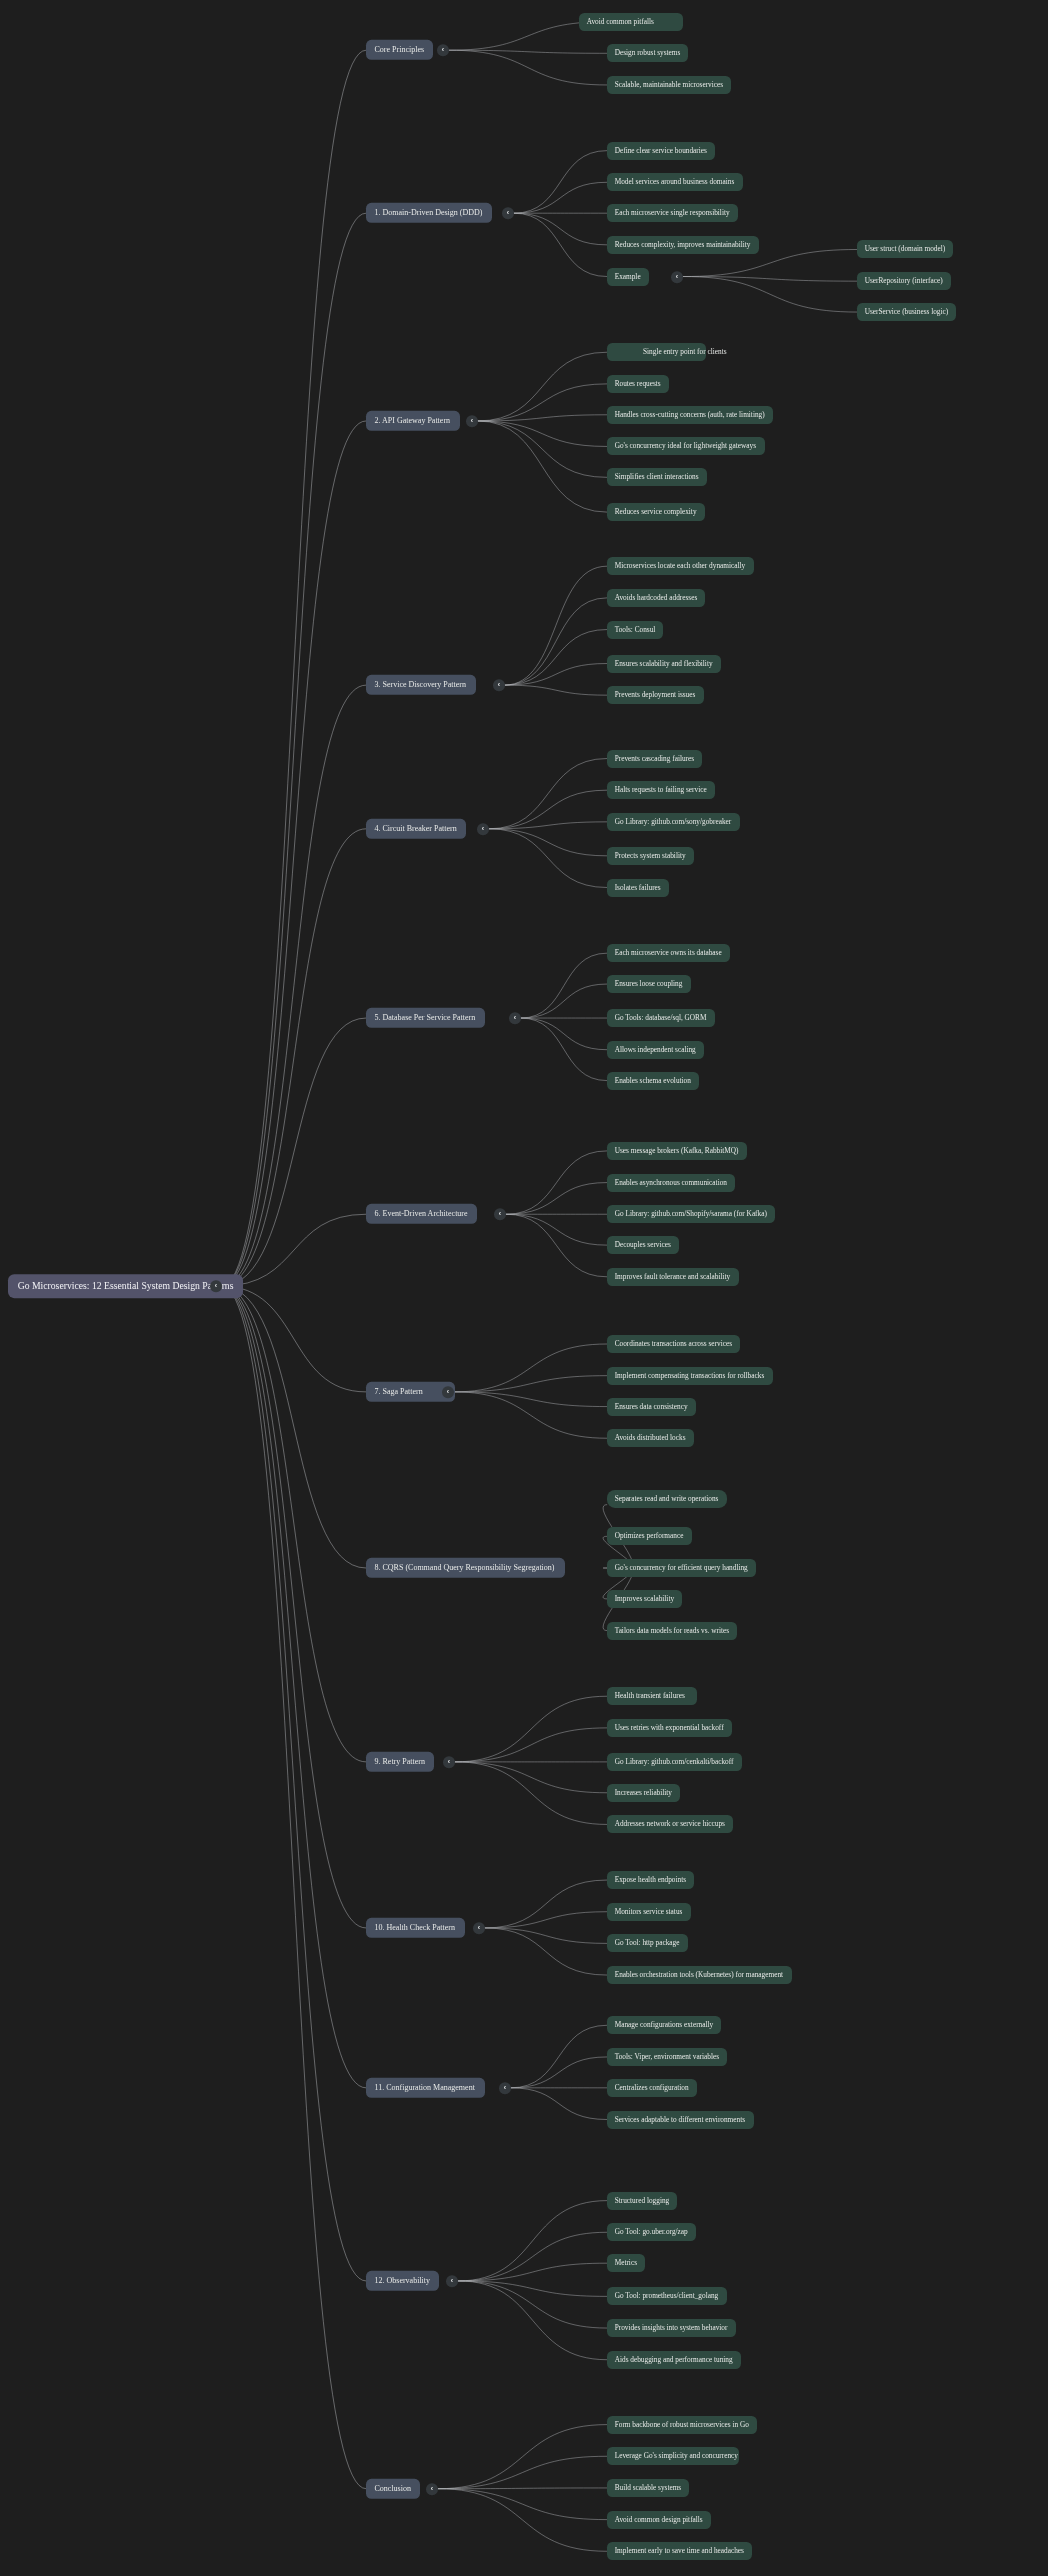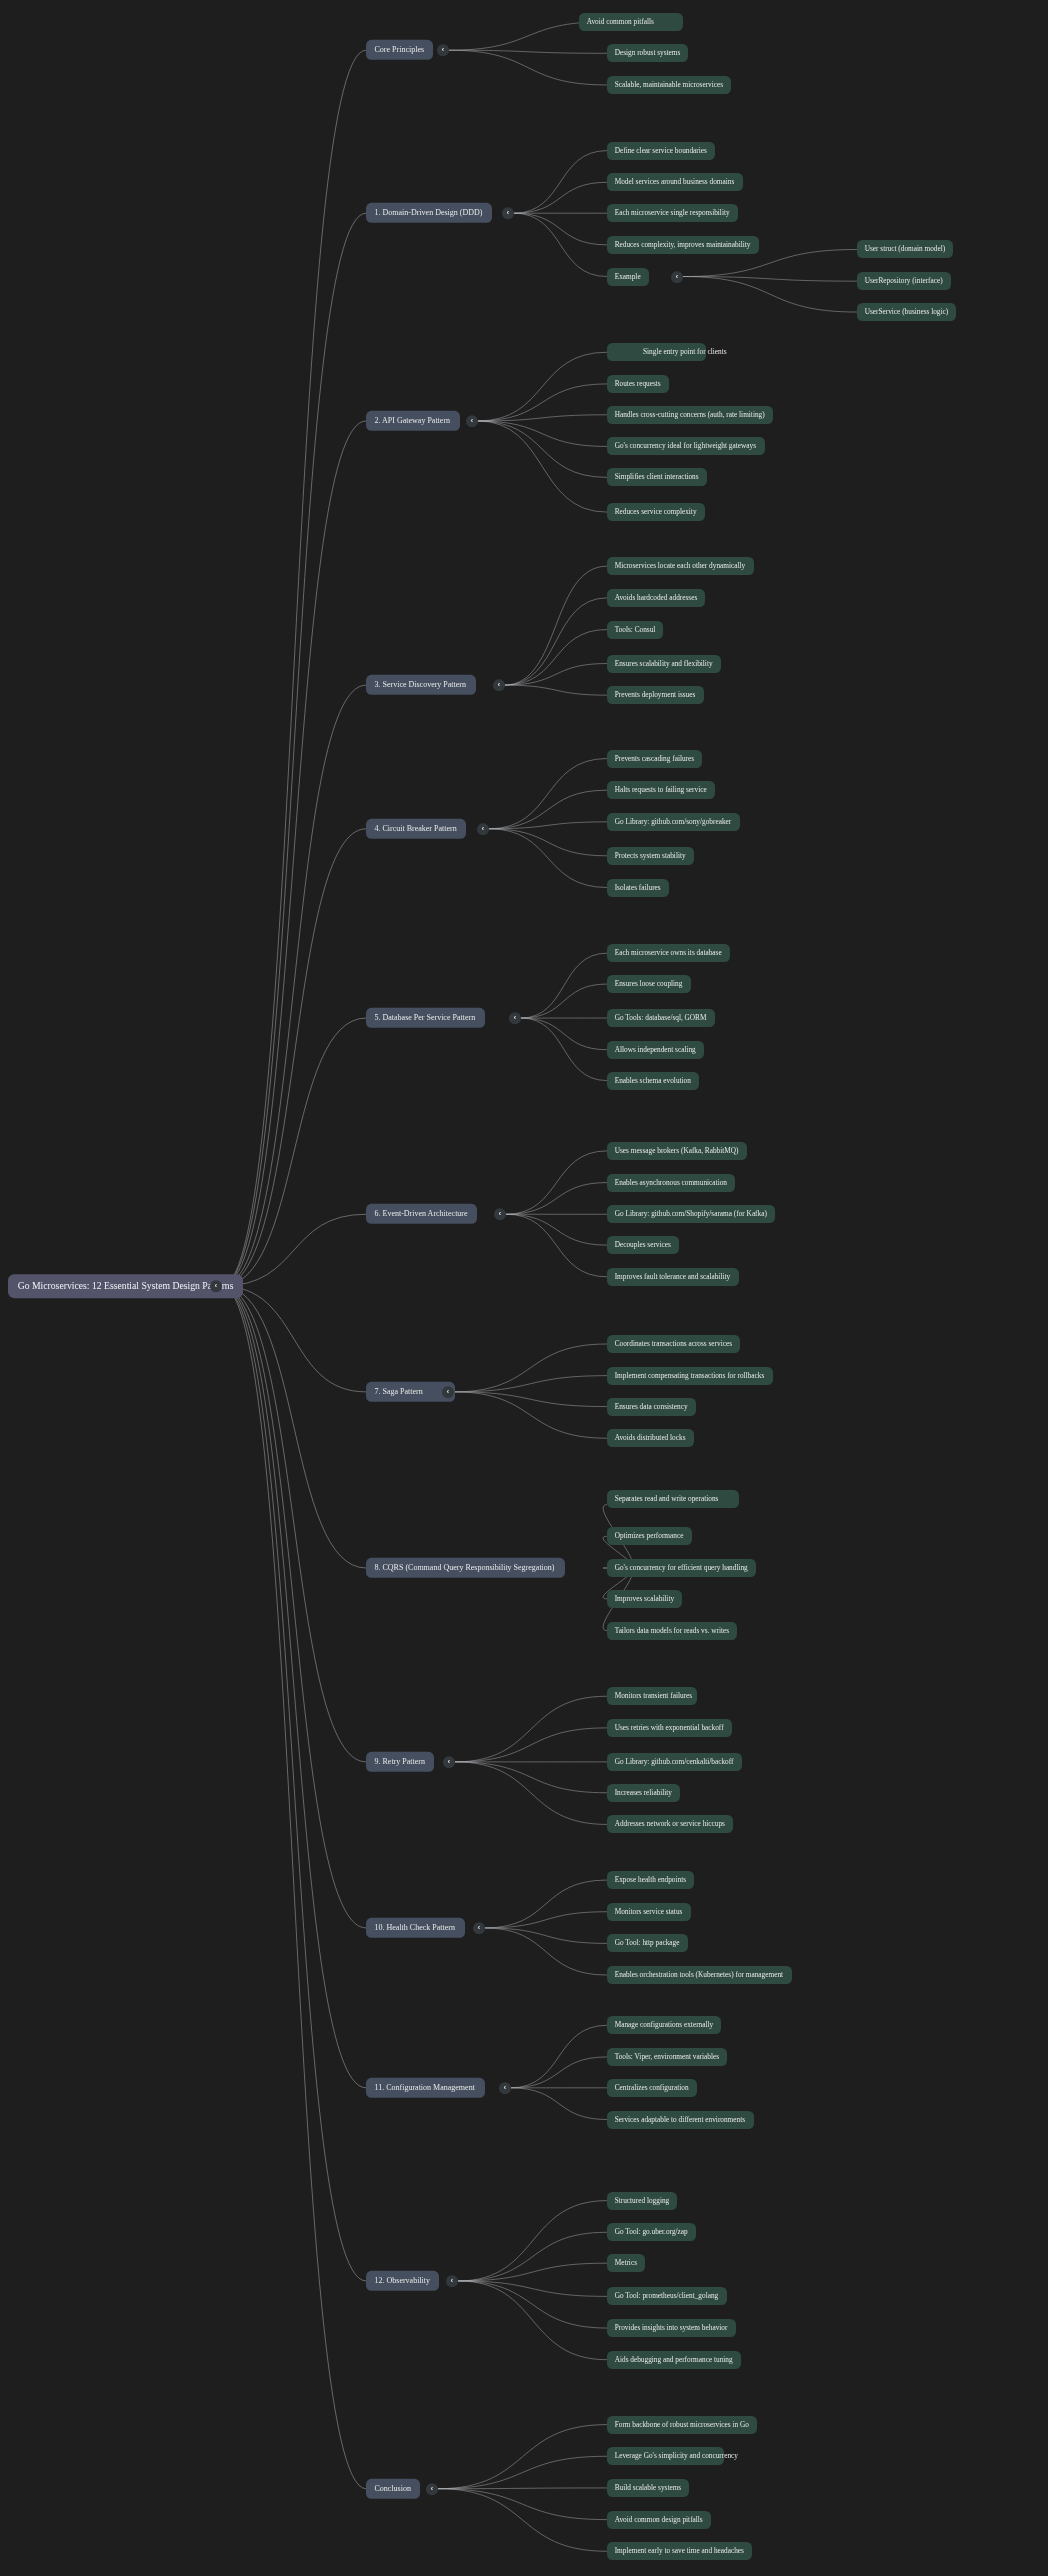--- a/index.html
+++ b/index.html
@@ -331,21 +331,21 @@
     </div>
     <div class="node lvl2" style="left: 607px; top: 1438px; width: 87px;">
       <span>Avoids distributed locks</span>
     </div>
     <div class="node lvl1" style="left: 366px; top: 1568px; width: 199px;">
       <span>8. CQRS (Command Query Responsibility Segregation)</span>
     </div>
     <div class="toggle" style="left: 617px; top: 1568px;">
       <span>‹</span>
     </div>
-    <div class="node lvl2" style="left: 607px; top: 1499px; width: 132px;">
+    <div class="node lvl2" style="left: 607px; top: 1499px; width: 120px; border-radius: 8px;">
       <span>Separates read and write operations</span>
     </div>
     <div class="node lvl2" style="left: 607px; top: 1536px; width: 85px;">
       <span>Optimizes performance</span>
     </div>
     <div class="node lvl2" style="left: 607px; top: 1568px; width: 149px;">
       <span>Go's concurrency for efficient query handling</span>
     </div>
     <div class="node lvl2" style="left: 607px; top: 1599px; width: 75px;">
       <span>Improves scalability</span>
@@ -353,21 +353,21 @@
     <div class="node lvl2" style="left: 607px; top: 1631px; width: 130px;">
       <span>Tailors data models for reads vs. writes</span>
     </div>
     <div class="node lvl1" style="left: 366px; top: 1762px; width: 68px;">
       <span>9. Retry Pattern</span>
     </div>
     <div class="toggle" style="left: 443px; top: 1762px;">
       <span>‹</span>
     </div>
     <div class="node lvl2" style="left: 607px; top: 1696px; width: 90px;">
-      <span>Monitors transient failures</span>
+      <span>Health transient failures</span>
     </div>
     <div class="node lvl2" style="left: 607px; top: 1728px; width: 125px;">
       <span>Uses retries with exponential backoff</span>
     </div>
     <div class="node lvl2" style="left: 607px; top: 1762px; width: 135px;">
       <span>Go Library: github.com/cenkalti/backoff</span>
     </div>
     <div class="node lvl2" style="left: 607px; top: 1793px; width: 73px;">
       <span>Increases reliability</span>
     </div>
@@ -436,21 +436,21 @@
     </div>
     <div class="node lvl1" style="left: 366px; top: 2489px; width: 54px;">
       <span>Conclusion</span>
     </div>
     <div class="toggle" style="left: 426px; top: 2489px;">
       <span>‹</span>
     </div>
     <div class="node lvl2" style="left: 607px; top: 2425px; width: 150px;">
       <span>Form backbone of robust microservices in Go</span>
     </div>
-    <div class="node lvl2" style="left: 607px; top: 2456px; width: 117px;">
+    <div class="node lvl2" style="left: 607px; top: 2456px; width: 132px;">
       <span>Leverage Go's simplicity and concurrency</span>
     </div>
     <div class="node lvl2" style="left: 607px; top: 2488px; width: 82px;">
       <span>Build scalable systems</span>
     </div>
     <div class="node lvl2" style="left: 607px; top: 2520px; width: 104px;">
       <span>Avoid common design pitfalls</span>
     </div>
     <div class="node lvl2" style="left: 607px; top: 2551px; width: 145px;">
       <span>Implement early to save time and headaches</span>

